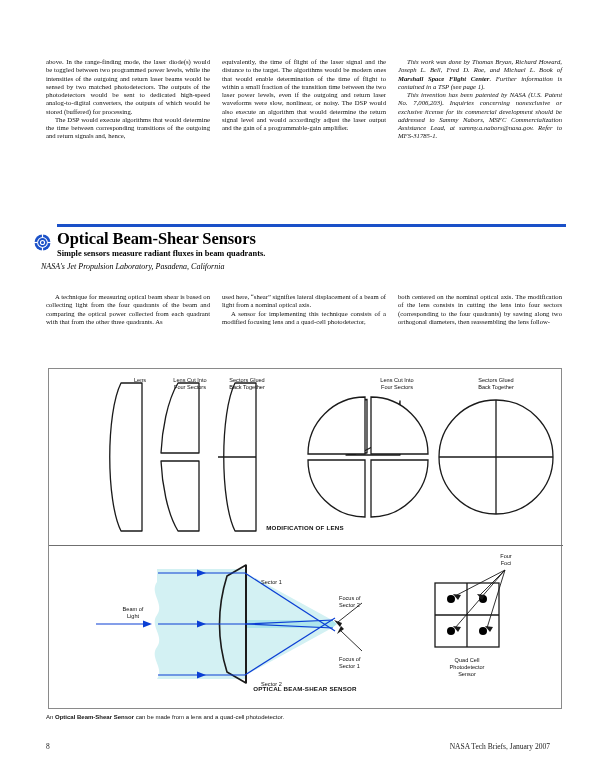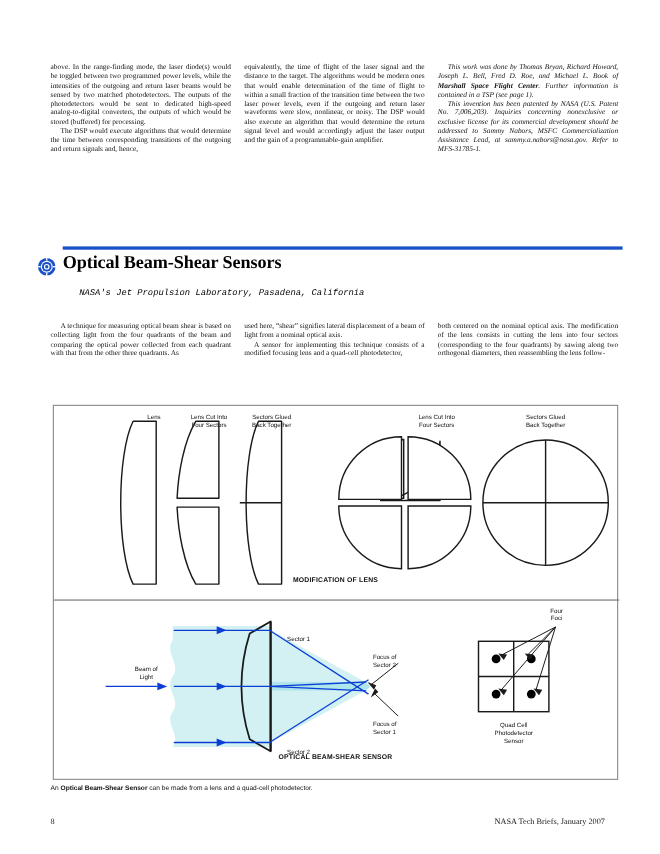--- a/index.html
+++ b/index.html
@@ -87,23 +87,23 @@
     left: 23px;
     top: 27px;
     font-family: "Liberation Serif", serif;
     font-weight: bold;
     font-size: 8.4px;
     line-height: 10px;
     color: #000;
   }
   #header-affiliation {
     position: absolute;
-    left: 38px;
+    left: 7px;
     top: 40px;
-    font-family: Liberation Mono, monospace;
+    font-family: Liberation Serif, serif;
     font-style: italic;
     font-size: 8px;
     line-height: 10px;
     color: #000;
   }
 
   
   #body-col-1 { left: 46px;  top: 293px; width: 164px; }
   #body-col-2 { left: 222px; top: 293px; width: 164px; }
   #body-col-3 { left: 398px; top: 293px; width: 164px; }
@@ -225,20 +225,21 @@
         <circle cx="8.5" cy="8.5" r="2.6" fill="#ffffff"></circle>
         <circle cx="8.5" cy="8.5" r="1.5" fill="#1a50c8"></circle>
         <rect x="7.9" y="0" width="1.2" height="3" fill="#ffffff"></rect>
         <rect x="7.9" y="14" width="1.2" height="3" fill="#ffffff"></rect>
         <rect x="0" y="7.9" width="3" height="1.2" fill="#ffffff"></rect>
         <rect x="14" y="7.9" width="3" height="1.2" fill="#ffffff"></rect>
       </svg>
     </div>
 
     <div id="header-title">Optical Beam-Shear Sensors</div>
+    <div id="header-subtitle">Simple sensors measure radiant fluxes in beam quadrants.</div>
     <div id="header-affiliation">NASA's Jet Propulsion Laboratory, Pasadena, California</div>
   </div>
 
   <div class="col" id="body-col-1">
     <p>A technique for measuring optical beam shear is based on collecting light from the four quadrants of the beam and comparing the optical power collected from each quadrant with that from the other three quadrants. As</p>
   </div>
 
   <div class="col" id="body-col-2">
     <p class="noindent">used here, “shear” signifies lateral displacement of a beam of light from a nominal optical axis.</p>
     <p>A sensor for implementing this technique consists of a modified focusing lens and a quad-cell photodetector,</p>

